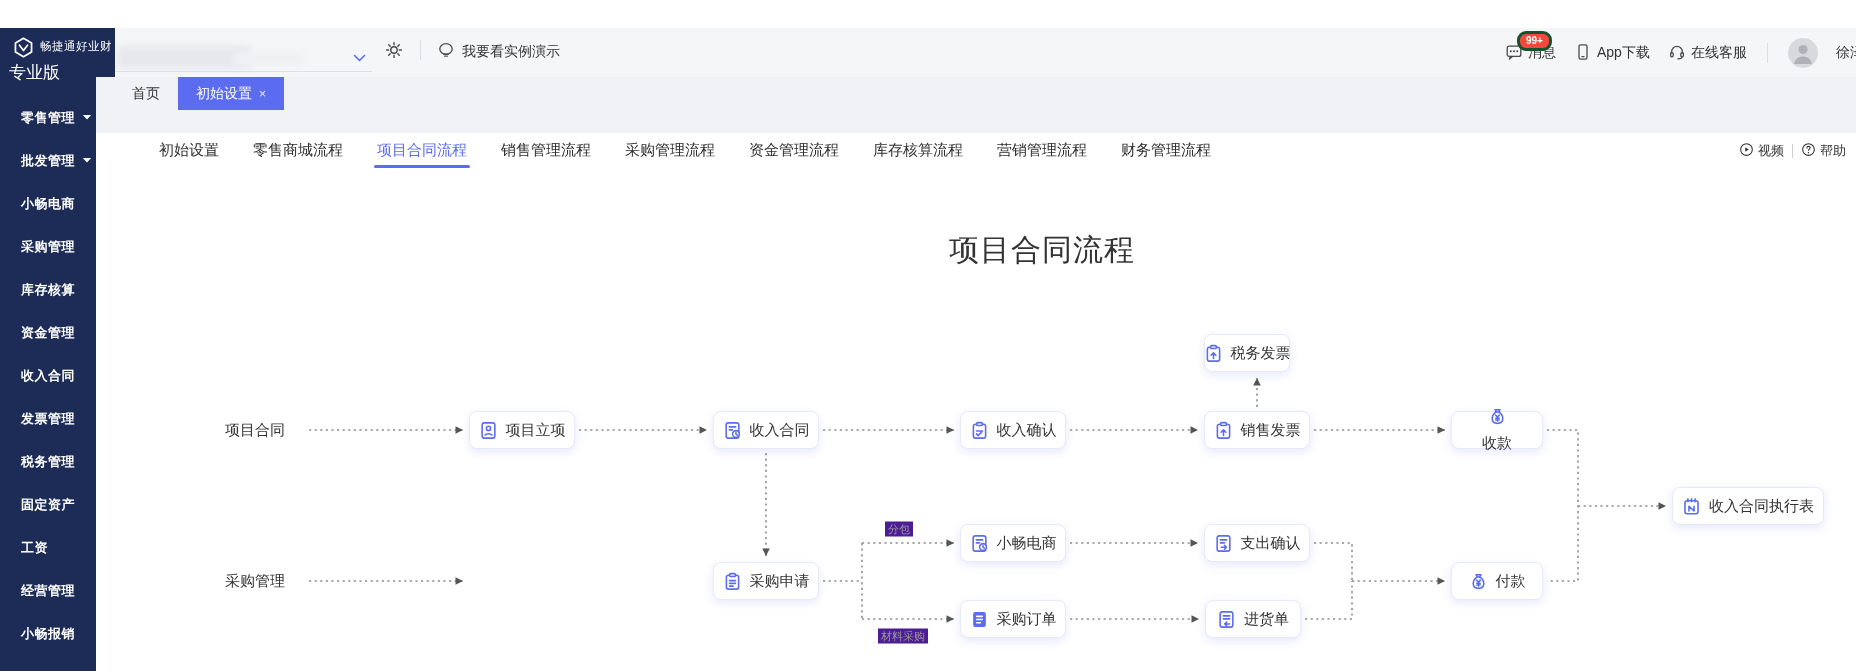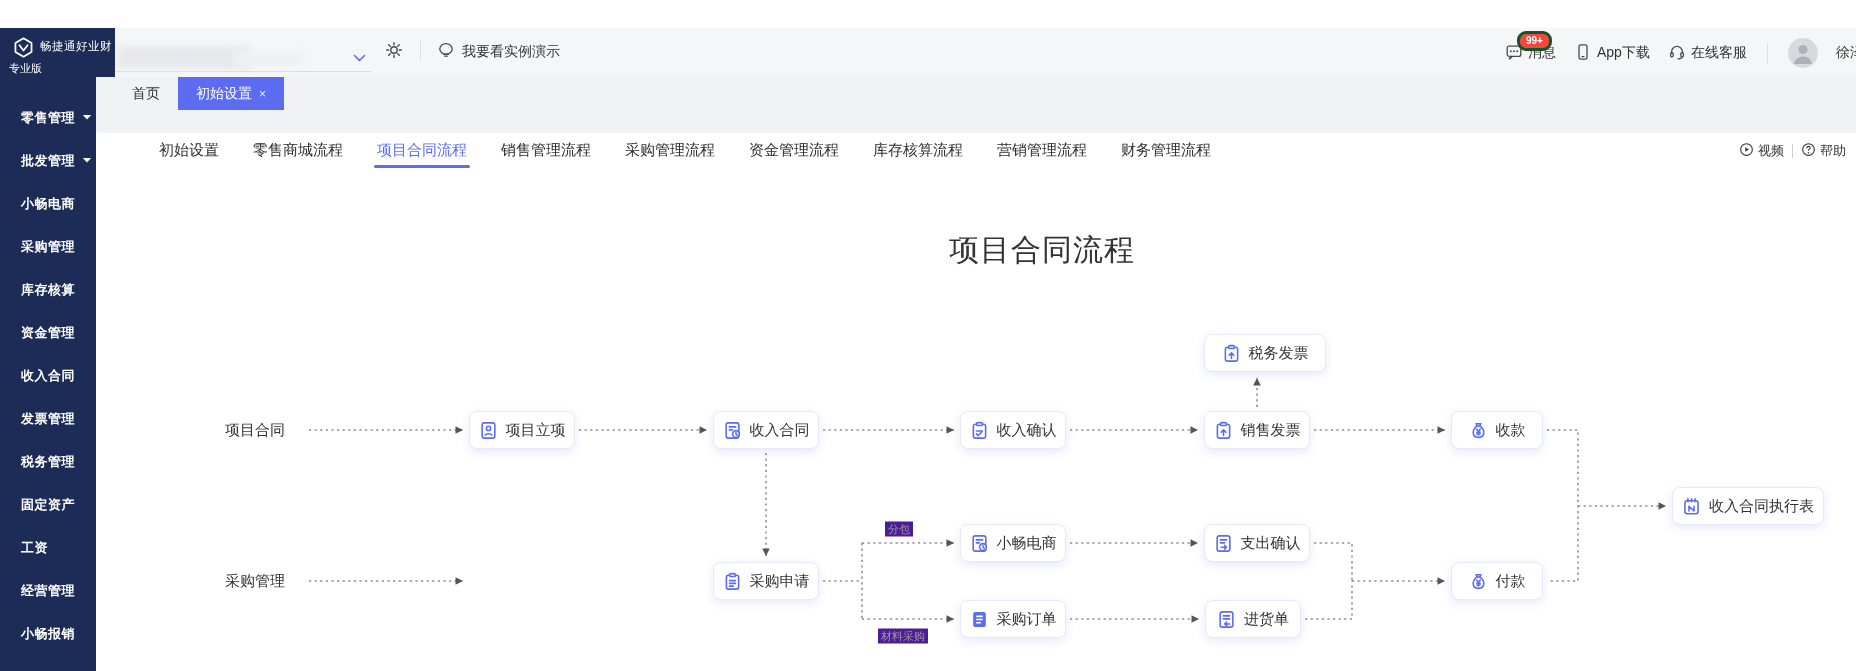--- a/index.html
+++ b/index.html
@@ -8,21 +8,21 @@
     background:#ffffff;
     font-family:"Liberation Sans","DejaVu Sans",sans-serif;
     -webkit-font-smoothing:antialiased;
   }
   
   .top-strip{position:absolute;left:0;top:0;width:1856px;height:28px;background:#ffffff;}
   .header-bar{position:absolute;left:0;top:28px;width:1856px;height:49px;background:#f5f6f8;}
   .logo-block{position:absolute;left:0;top:28px;width:115px;height:49px;background:#1d2c56;color:#fff;z-index:3;}
   .logo-icon{position:absolute;left:12px;top:8px;}
   .brand-name{position:absolute;left:40px;top:11px;font-size:11.5px;letter-spacing:.5px;white-space:nowrap;}
-  .brand-edition{position:absolute;left:9px;top:33px;font-size:11px;}
+  .brand-edition{position:absolute;left:9px;top:33px;font-size:17px;}
   .account-selector{position:absolute;left:113px;top:42px;width:259px;height:30px;}
   .redacted{position:absolute;left:5px;top:4px;width:132px;height:23px;background:#e7e8ec;border-radius:3px;filter:blur(3px);}
   .redacted2{position:absolute;left:120px;top:10px;width:70px;height:14px;background:#eff0f2;border-radius:3px;filter:blur(3px);}
   .acct-underline{position:absolute;left:0;bottom:0;width:259px;height:1px;background:#dcdee3;}
   .chevron{position:absolute;left:239px;top:8px;}
   .gear-btn{position:absolute;left:384px;top:40px;width:22px;height:22px;}
   .hdr-divider{position:absolute;left:420px;top:40px;width:1px;height:20px;background:#dcdee3;}
   .demo-link{position:absolute;left:437px;top:41px;display:flex;align-items:center;gap:7px;font-size:14px;color:#333;white-space:nowrap;}
   .topbar-right{position:absolute;left:1505px;top:38px;display:flex;align-items:center;gap:18px;font-size:14px;color:#333;white-space:nowrap;}
   .tb-item{display:flex;align-items:center;gap:5px;position:relative;}
@@ -314,31 +314,31 @@
     <div class="flow-node" style="left: 1204px; top: 411px; width: 106px;">
       <span class="n-icon">
         <svg width="19" height="19" viewBox="0 0 18 18" fill="none" stroke="currentColor" stroke-width="1.5" stroke-linecap="round" stroke-linejoin="round">
           <rect x="3.2" y="3" width="11.6" height="13.2" rx="2"></rect>
           <rect x="6.3" y="1.5" width="5.4" height="2.8" rx="1" fill="#fff"></rect>
           <path d="M9 13.8V8.4M6.8 10.6 9 8.4l2.2 2.2"></path>
         </svg>
       </span>
       <span class="n-label">销售发票</span>
     </div>
-    <div class="flow-node" style="left: 1204px; top: 334px; width: 122px;">
+    <div class="flow-node" style="left: 1204px; top: 334px; width: 86px;">
       <span class="n-icon">
         <svg width="19" height="19" viewBox="0 0 18 18" fill="none" stroke="currentColor" stroke-width="1.5" stroke-linecap="round" stroke-linejoin="round">
           <rect x="3.2" y="3" width="11.6" height="13.2" rx="2"></rect>
           <rect x="6.3" y="1.5" width="5.4" height="2.8" rx="1" fill="#fff"></rect>
           <path d="M9 13.8V8.4M6.8 10.6 9 8.4l2.2 2.2"></path>
         </svg>
       </span>
       <span class="n-label">税务发票</span>
     </div>
-    <div class="flow-node" style="left: 1451px; top: 411px; width: 92px;">
+    <div class="flow-node" style="left: 1451px; top: 411px; width: 92px; flex-direction: column;">
       <span class="n-icon">
         <svg width="19" height="19" viewBox="0 0 18 18" fill="none" stroke="currentColor" stroke-width="1.5" stroke-linecap="round" stroke-linejoin="round">
           <path d="M6.7 2.6h4.6l-1.1 2.1H7.8z"></path>
           <path d="M7.8 4.7C5.4 6.4 4 8.6 4 10.9 4 13.8 6.2 15.5 9 15.5s5-1.7 5-4.6c0-2.3-1.4-4.5-3.8-6.2"></path>
           <path d="M7.2 7.6 9 9.8l1.8-2.2M9 9.8v3.4M7.4 10.6h3.2M7.4 12.3h3.2"></path>
         </svg>
       </span>
       <span class="n-label">收款</span>
     </div>
     <div class="flow-node" style="left: 1672px; top: 487px; width: 152px;">

